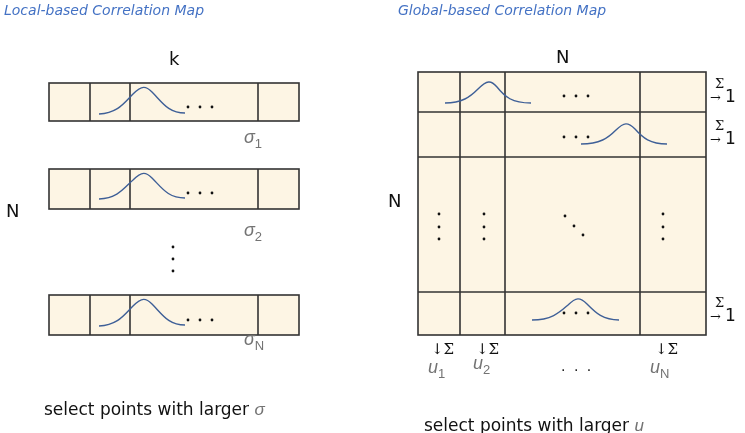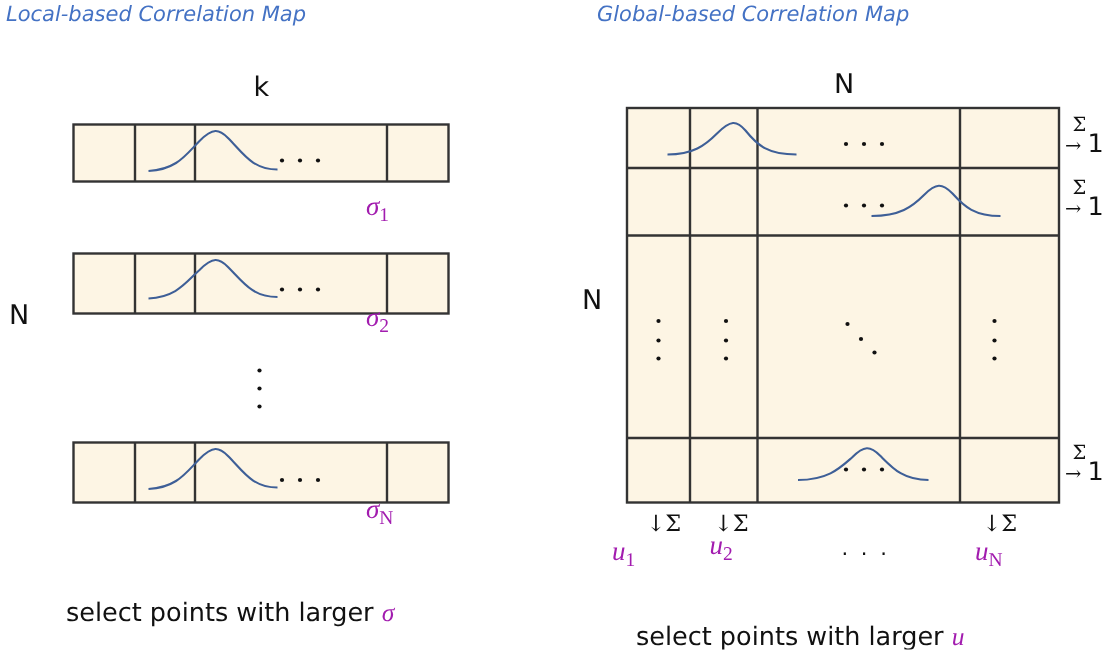--- a/index.html
+++ b/index.html
@@ -1,20 +1,20 @@
 <!DOCTYPE html>
 <html><head>
 <meta charset="utf-8">
 <style>
   html, body { margin:0; padding:0; background:#ffffff; }
   body { width:745px; height:433px; position:relative; overflow:hidden; font-family:"DejaVu Sans", sans-serif; }
   .abs { position:absolute; }
   .title { color:#4472c4; font-style:italic; font-size:14px; white-space:nowrap; font-family:"DejaVu Sans", sans-serif; }
   .lbl { color:#111; font-size:18px; white-space:nowrap; font-family:"DejaVu Sans", sans-serif; }
-  .math { font-family:Liberation Serif, serif; font-style:italic; font-size:18px; color:#a21caf; white-space:nowrap; }
+  .math { font-family:Liberation Sans, sans-serif; font-style:italic; font-size:18px; color:#737373; white-space:nowrap; }
   .math sub { font-style:normal; font-size:13px; }
   .cap { color:#111; font-size:17px; white-space:nowrap; font-family:"DejaVu Sans", sans-serif; }
   .sumlbl { font-family:"DejaVu Serif", serif; font-size:13px; color:#111; line-height:12px; text-align:left; white-space:nowrap; }
   .sumlbl .big { font-family:"DejaVu Sans", sans-serif; font-size:17px; }
   svg { position:absolute; left:0; top:0; }
 </style>
 </head>
 <body>
 
 <div class="abs title" style="left:4px; top:2px;">Local-based Correlation Map</div>
@@ -98,39 +98,39 @@
       <circle cx="583" cy="235" r="1.4" fill="#111"></circle>
 
     <path d="M532,320 C552,320 560,312 568,305 C576,297 580,297 587,304 C595,312 602,320 619,320" fill="none" stroke="#3e5f97" stroke-width="1.4"></path>
     <circle cx="564" cy="313" r="1.4" fill="#111"></circle>
       <circle cx="576" cy="313" r="1.4" fill="#111"></circle>
       <circle cx="588" cy="313" r="1.4" fill="#111"></circle>
   </g>
 </svg>
 
 <div class="abs math" style="left:244px; top:127px;"><span>σ</span><sub>1</sub></div>
-<div class="abs math" style="left:244px; top:201px;"><span>σ</span><sub>2</sub></div>
+<div class="abs math" style="left:244px; top:220px;"><span>σ</span><sub>2</sub></div>
 <div class="abs math" style="left:244px; top:329px;"><span>σ</span><sub>N</sub></div>
 
 <div class="abs sumlbl" style="left:710px; top:78px;">
   <div style="padding-left:5px;">Σ</div>
   <div><span>→</span> <span class="big">1</span></div>
 </div>
 <div class="abs sumlbl" style="left:710px; top:120px;">
   <div style="padding-left:5px;">Σ</div>
   <div><span>→</span> <span class="big">1</span></div>
 </div>
 <div class="abs sumlbl" style="left:710px; top:297px;">
   <div style="padding-left:5px;">Σ</div>
   <div><span>→</span> <span class="big">1</span></div>
 </div>
 
 <div class="abs sumlbl" style="left:431px; top:343px; font-size:15px;">↓Σ</div>
 <div class="abs sumlbl" style="left:476px; top:343px; font-size:15px;">↓Σ</div>
 <div class="abs sumlbl" style="left:655px; top:343px; font-size:15px;">↓Σ</div>
 
-<div class="abs math" style="left:408px; top:357px;"><span>u</span><sub>1</sub></div>
+<div class="abs math" style="left:428px; top:357px;"><span>u</span><sub>1</sub></div>
 <div class="abs math" style="left:473px; top:353px;"><span>u</span><sub>2</sub></div>
 <div class="abs lbl" style="left:561px; top:362px; font-size:14px; letter-spacing:2px;">· · ·</div>
 <div class="abs math" style="left:650px; top:357px;"><span>u</span><sub>N</sub></div>
 
 <div class="abs cap" style="left:44px; top:399px;"><span>select points with larger</span> <span class="math" style="font-size:17px;">σ</span></div>
 <div class="abs cap" style="left:424px; top:415px;"><span>select points with larger</span> <span class="math" style="font-size:17px;">u</span></div>
 
 </body></html>

